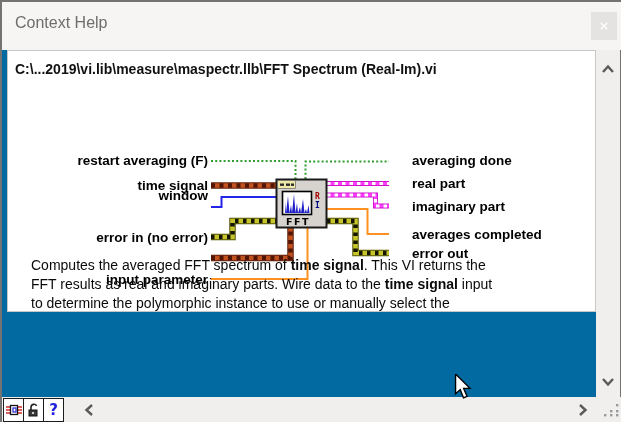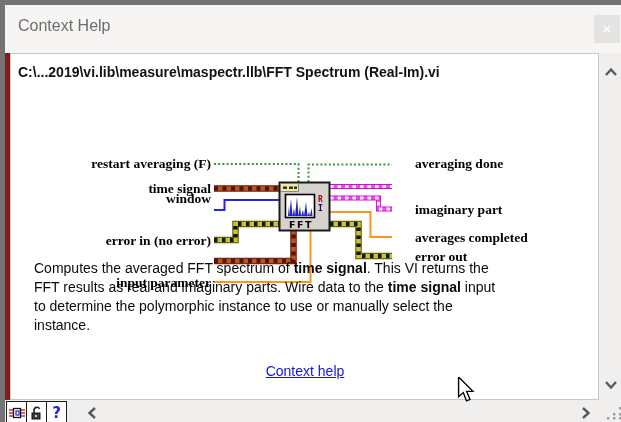--- a/index.html
+++ b/index.html
@@ -1,34 +1,34 @@
 <!DOCTYPE html>
 <html><head>
 <meta charset="utf-8">
 <style>
   html,body{margin:0;padding:0;}
   body{width:621px;height:422px;position:relative;overflow:hidden;
        font-family:"Liberation Sans",sans-serif;background:#f1f0ef;}
-  .window{position:absolute;inset:0;border:5px solid #737373;box-sizing:border-box;background:#7f1d1d;}
+  .window{position:absolute;inset:0;border:2px solid #737373;box-sizing:border-box;background:#0369a1;}
 
   
   .titlebar{position:absolute;left:0;top:0;width:621px;height:48px;background:#f6f5f4;}
   .title{position:absolute;left:13px;top:12px;font-size:16px;color:#6e6d6c;}
   .close-btn{position:absolute;left:589px;top:10px;width:26px;height:28px;background:#e4e3e2;
              color:#fafafa;font-size:15px;font-weight:bold;text-align:center;line-height:28px;cursor:default;}
 
   
-  .content{position:absolute;left:5px;top:48px;width:589px;height:347px;background:#ffffff;
+  .content{position:absolute;left:5px;top:48px;width:589px;height:262px;background:#ffffff;
            border:1px solid #c8c7c6;box-sizing:border-box;overflow:hidden;}
   .vi-path{position:absolute;left:7px;top:10px;font-family:"Liberation Sans",sans-serif;
            font-weight:bold;font-size:14px;color:#111;white-space:nowrap;}
 
   
   .diagram-svg{position:absolute;left:0px;top:88px;}
-  .io-label{position:absolute;font-family:Liberation Serif, serif;font-weight:bold;font-size:13.5px;
+  .io-label{position:absolute;font-family:Liberation Sans, sans-serif;font-weight:bold;font-size:13.5px;
             color:#000;line-height:16px;white-space:nowrap;}
   .in-label{width:200px;text-align:right;left:0;}
   .out-label{left:384px;text-align:left;margin-left:20px;}
   .in-0{top:102px}.in-1{top:127px}.in-2{top:137px}.in-3{top:179px}.in-4{top:200px}.in-5{top:221px}
   .out-0{top:102px}.out-1{top:125px}.out-2{top:148px}.out-3{top:176px}.out-4{top:195px}
 
   
   .description{position:absolute;left:7px;top:205px;width:470px;font-size:14px;color:#0a0a0a;
                line-height:19px;margin-left:16px;}
   .description b{font-weight:bold;}
@@ -150,20 +150,21 @@
       </g>
     </svg>
 
     <div class="io-label in-label in-0">restart averaging (F)</div>
     <div class="io-label in-label in-1">time signal</div>
     <div class="io-label in-label in-2">window</div>
     <div class="io-label in-label in-3">error in (no error)</div>
     <div class="io-label in-label in-5">input parameter</div>
 
     <div class="io-label out-label out-0">averaging done</div>
+    <div class="io-label out-label out-1">real part</div>
     <div class="io-label out-label out-2">imaginary part</div>
     <div class="io-label out-label out-4">error out</div>
     <div class="io-label out-label out-3">averages completed</div>
 
     <div class="description"><span>Computes the averaged FFT spectrum of </span><b>time signal</b><span>. This VI returns the FFT results as real and imaginary parts. Wire data to the </span><b>time signal</b><span> input to determine the polymorphic instance to use or manually select the instance.</span></div>
 
     <div class="detail-link">
       <a>Context help</a>
     </div>
   </div>

